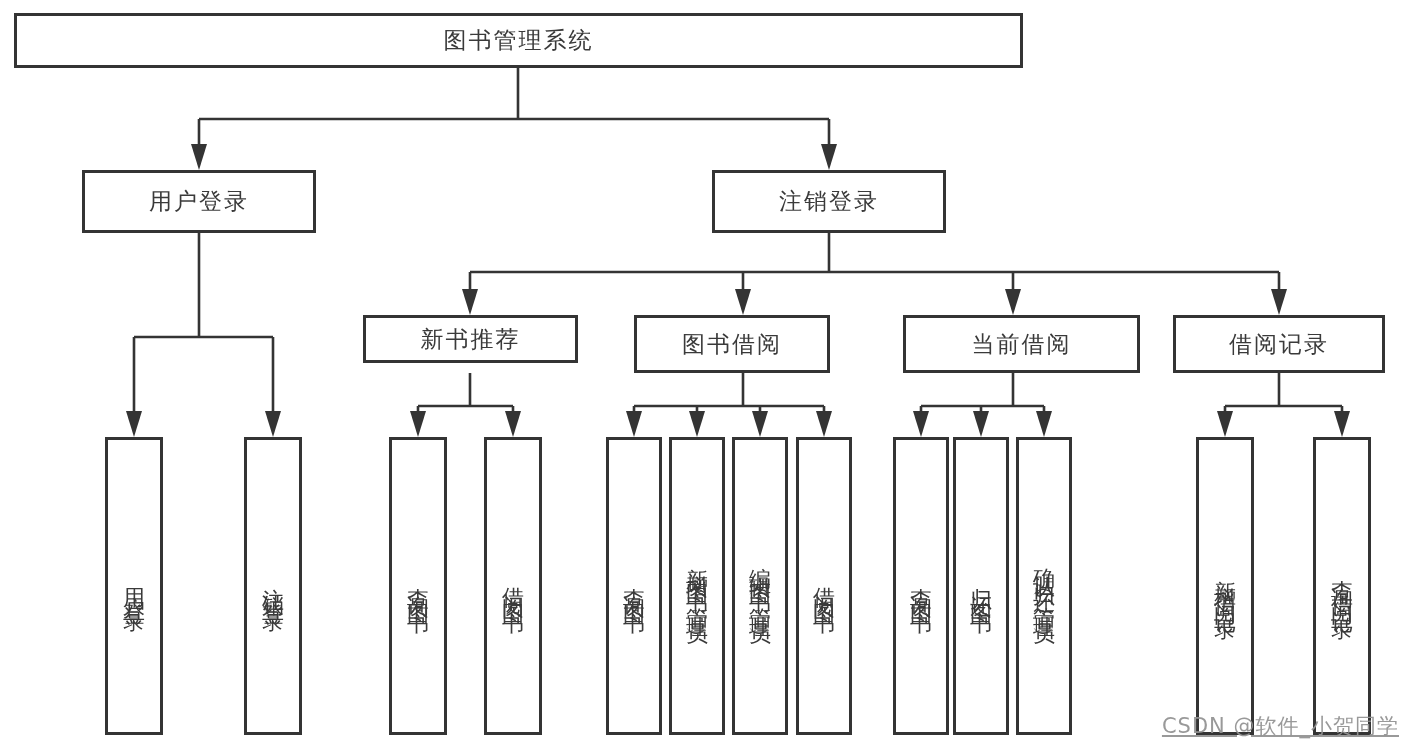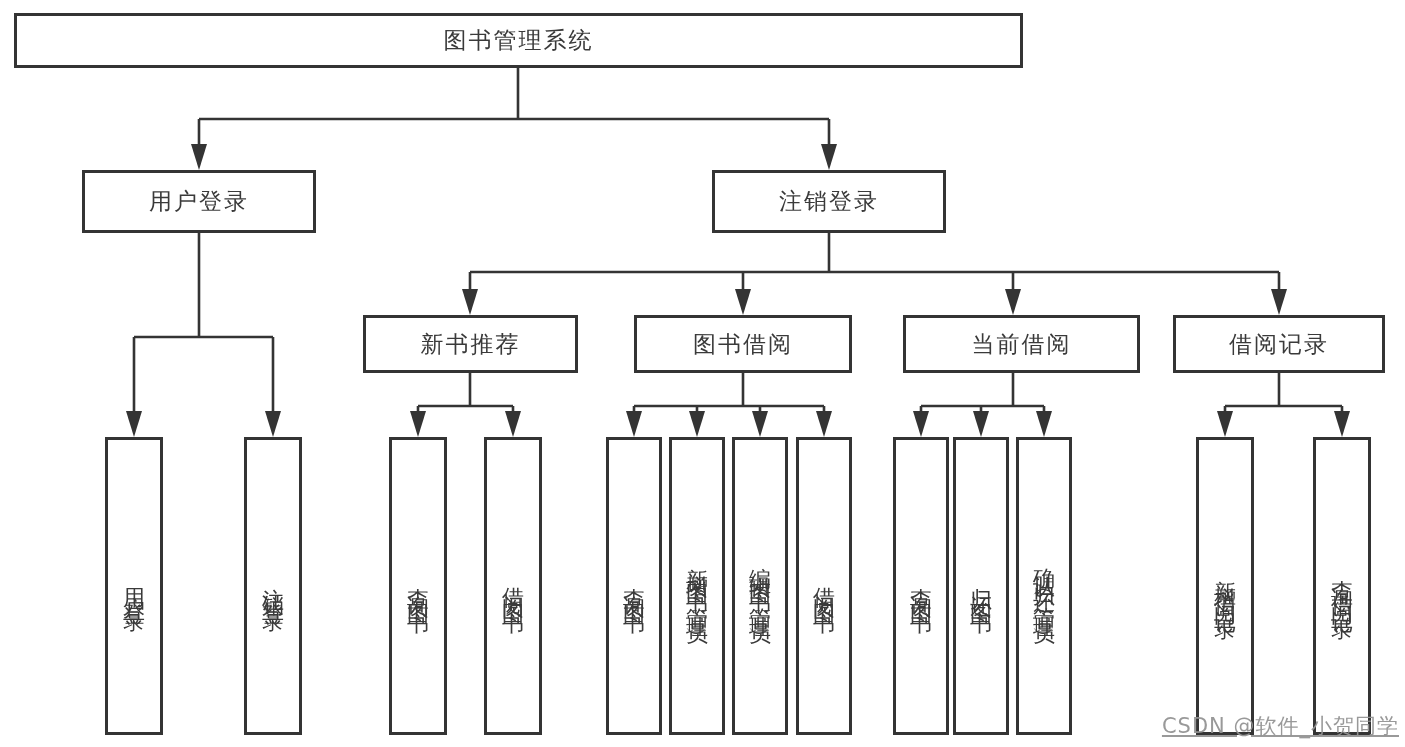--- a/index.html
+++ b/index.html
@@ -102,24 +102,24 @@
     <span class="hlabel">图书管理系统</span>
   </div>
 
   <div class="node" style="left:82px; top:170px; width:234px; height:63px;">
     <span class="hlabel">用户登录</span>
   </div>
   <div class="node" style="left:712px; top:170px; width:234px; height:63px;">
     <span class="hlabel">注销登录</span>
   </div>
 
-  <div class="node" style="left:363px; top:315px; width:215px; height:58px;">
+  <div class="node" style="left:363px; top:315px; width:215px; height:48px;">
     <span class="hlabel">新书推荐</span>
   </div>
-  <div class="node" style="left:634px; top:315px; width:218px; height:58px;">
+  <div class="node" style="left:634px; top:315px; width:196px; height:58px;">
     <span class="hlabel">图书借阅</span>
   </div>
   <div class="node" style="left:903px; top:315px; width:237px; height:58px;">
     <span class="hlabel">当前借阅</span>
   </div>
   <div class="node" style="left:1173px; top:315px; width:212px; height:58px;">
     <span class="hlabel">借阅记录</span>
   </div>
 
   <div class="node leaf" style="left:105px; top:437px; width:58px; height:298px;">

